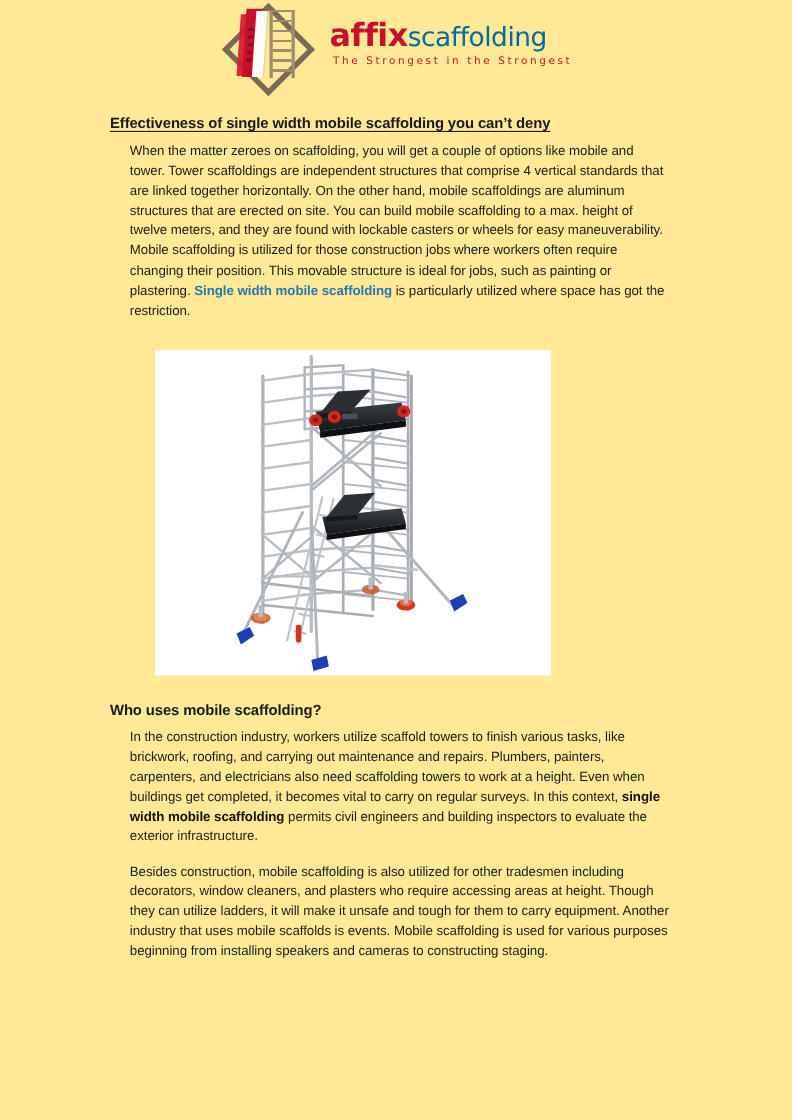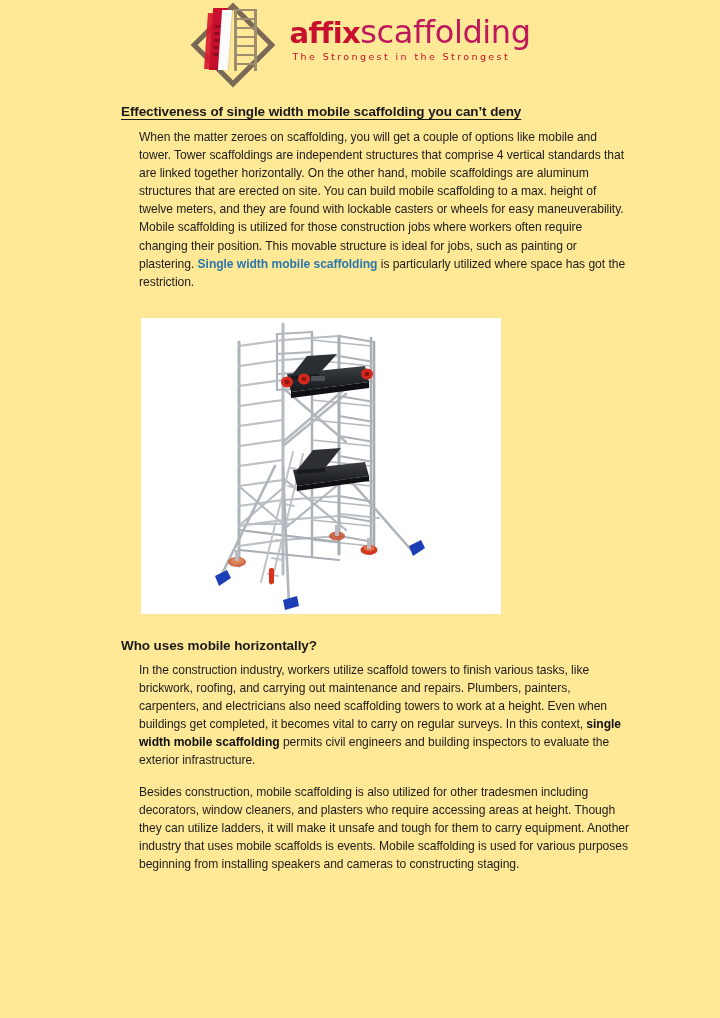--- a/index.html
+++ b/index.html
@@ -113,39 +113,39 @@
   }
   .logo-affix {
     font-family: "DejaVu Sans", sans-serif;
     font-size: 29px;
     font-weight: bold;
     color: #c8102e;
     letter-spacing: -0.5px;
   }
   .logo-scaffolding {
     font-family: "DejaVu Sans", sans-serif;
-    font-size: 32px;
+    font-size: 24px;
     font-weight: normal;
-    color: #be185d;
+    color: #0369a1;
     letter-spacing: -0.4px;
   }
   .logo-tagline {
     font-family: "DejaVu Sans", sans-serif;
     font-size: 9.5px;
     color: #c8102e;
     letter-spacing: 2.4px;
     margin-top: 4px;
     margin-left: 3px;
     white-space: nowrap;
   }
 
   
   .article {
     position: absolute;
-    left: 121px;
+    left: 100px;
     top: 104px;
     width: 508px;
   }
   .article-title {
     font-family: "Liberation Sans", sans-serif;
     font-size: 13.5px;
     font-weight: bold;
     color: #1a1a1a;
     text-decoration: underline;
     text-underline-offset: 3px;
@@ -415,19 +415,19 @@
     <g>
       <polygon points="74,258 86,252 90,260 78,268" fill="#1d3fb5"></polygon>
       <polygon points="268,228 280,222 284,230 272,238" fill="#1d3fb5"></polygon>
       <polygon points="142,282 156,278 158,288 144,292" fill="#1d3fb5"></polygon>
     </g>
   </svg>
 </div>
 
 <div class="article" style="top:638px;">
 
-  <h2 class="section-heading">Who uses mobile horizontally?</h2>
+  <h2 class="section-heading">Who uses mobile scaffolding?</h2>
 
   <p class="body-text"><span>In the construction industry, workers utilize scaffold towers to finish various tasks, like brickwork, roofing, and carrying out maintenance and repairs. Plumbers, painters, carpenters, and electricians also need scaffolding towers to work at a height. Even when buildings get completed, it becomes vital to carry on regular surveys. In this context, </span><strong class="inline-strong">single width mobile scaffolding</strong><span> permits civil engineers and building inspectors to evaluate the exterior infrastructure.</span></p>
 
   <p class="body-text">Besides construction, mobile scaffolding is also utilized for other tradesmen including decorators, window cleaners, and plasters who require accessing areas at height. Though they can utilize ladders, it will make it unsafe and tough for them to carry equipment. Another industry that uses mobile scaffolds is events. Mobile scaffolding is used for various purposes beginning from installing speakers and cameras to constructing staging.</p>
 
 </div>
 
 </body></html>

